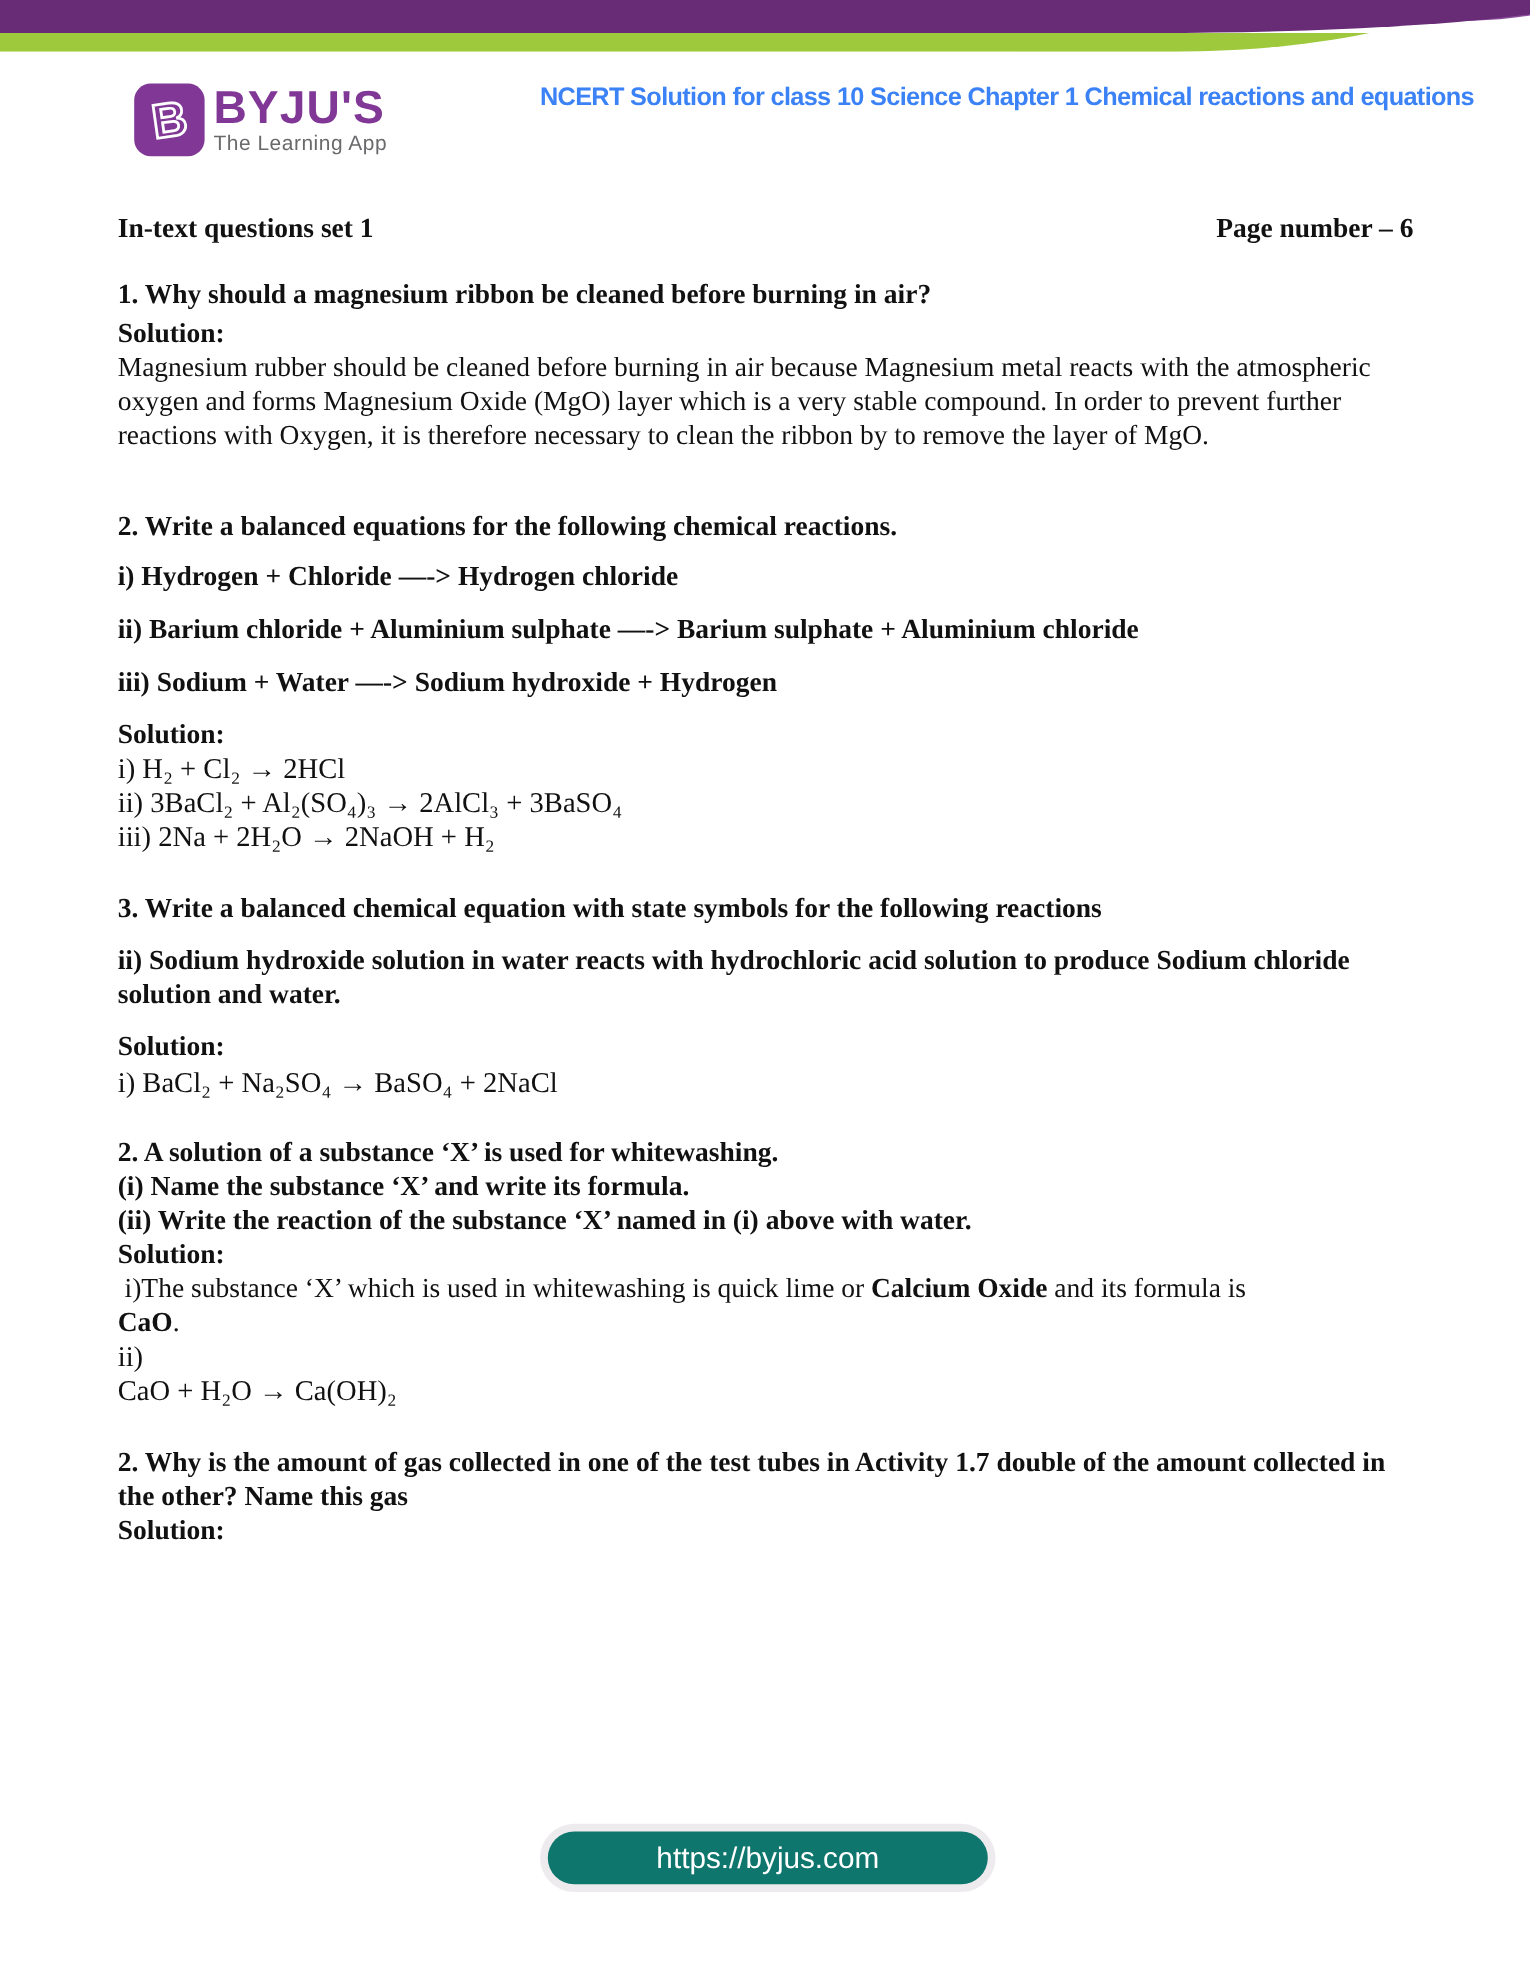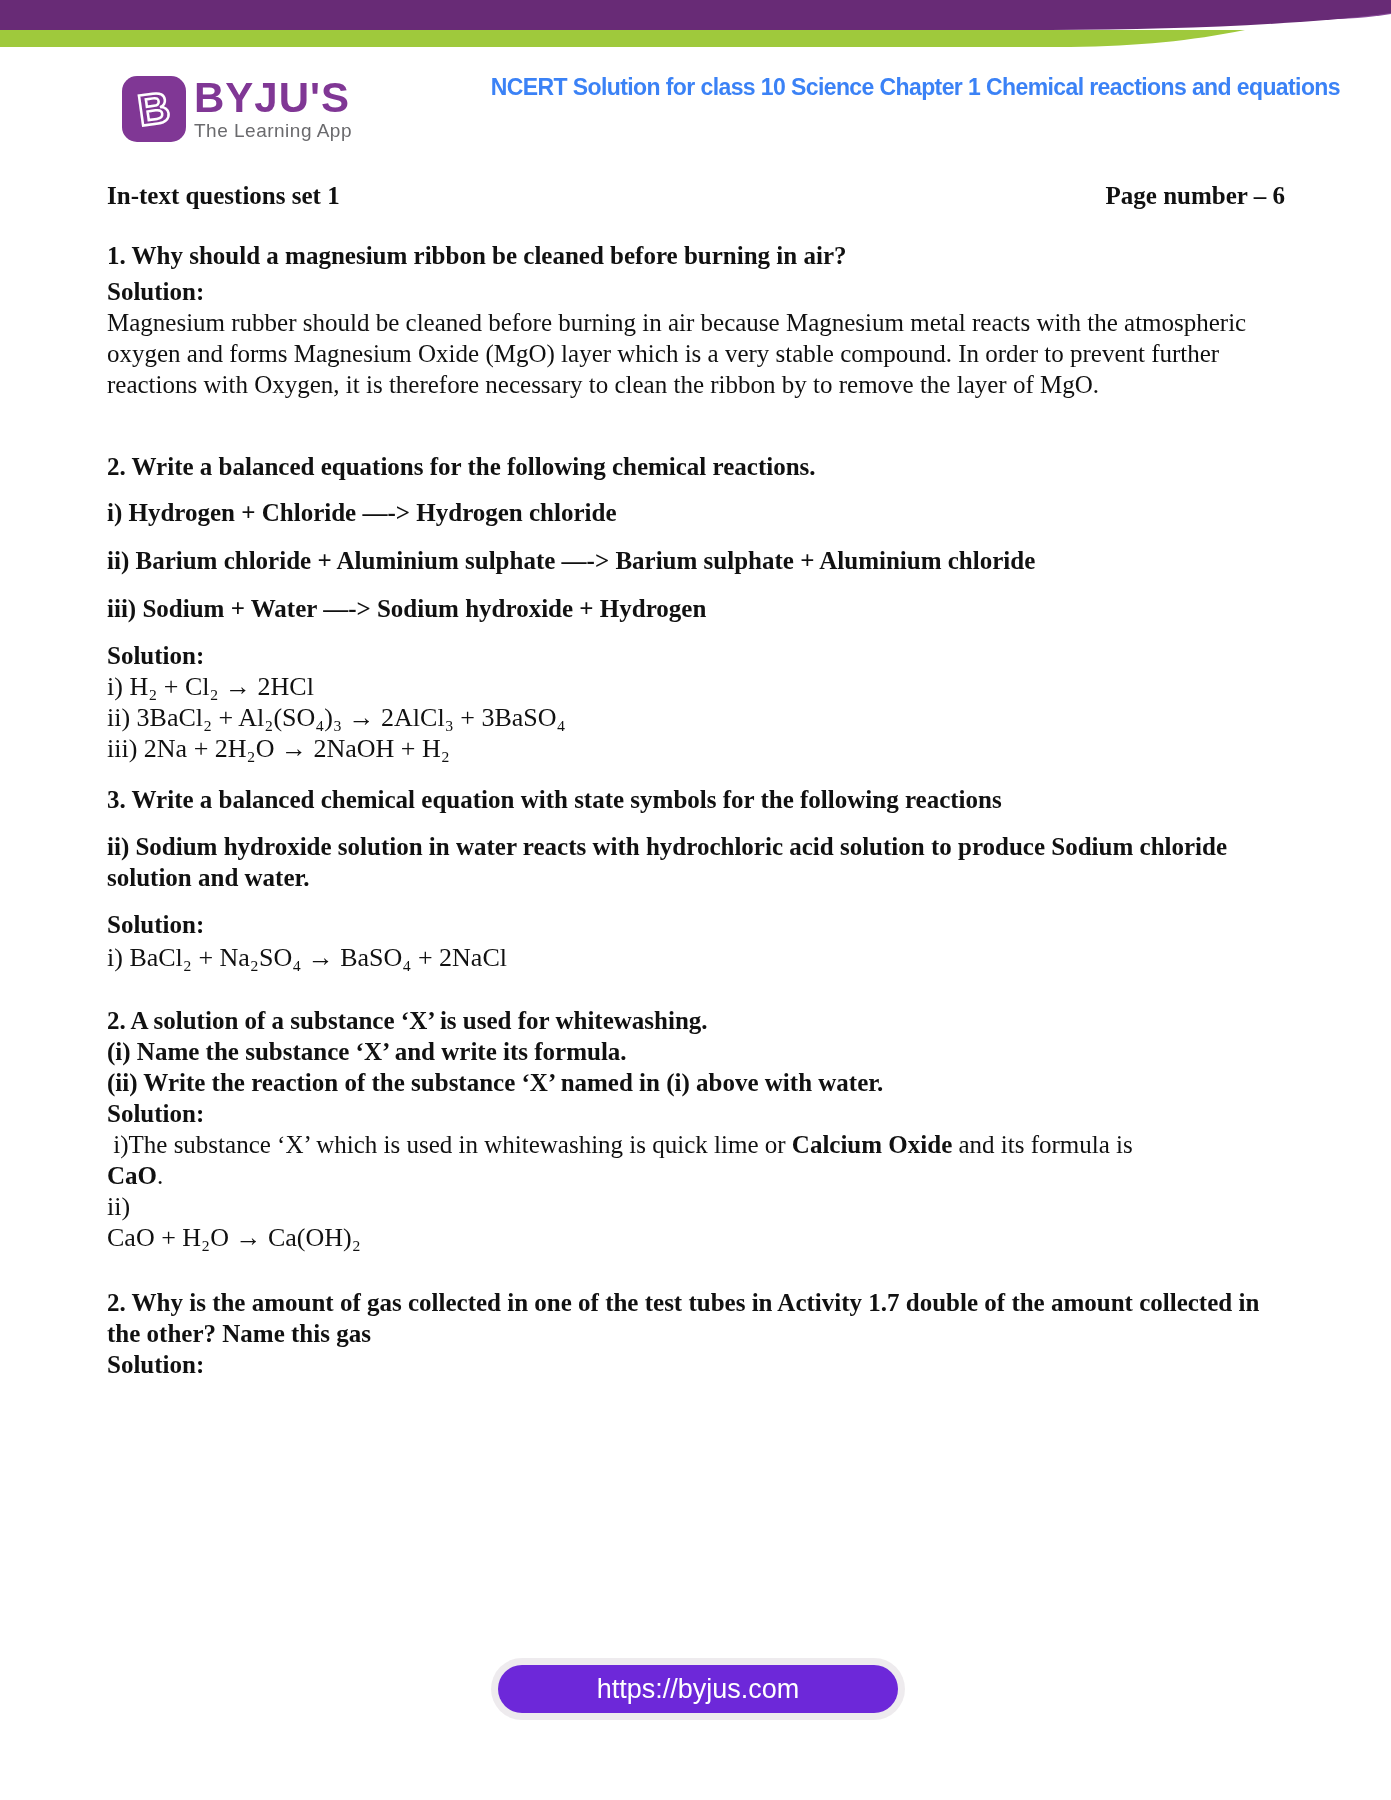--- a/index.html
+++ b/index.html
@@ -27,39 +27,39 @@
     line-height:21px;color:#6a6a6d;letter-spacing:0.5px;margin-top:0px;
   }
   .doc-title{
     position:absolute;right:51px;top:27px;width:900px;text-align:right;
     font-family:"Liberation Sans","DejaVu Sans",sans-serif;font-weight:700;
     font-size:23px;letter-spacing:-0.6px;color:#3b82f6;white-space:nowrap;
   }
   
   .content{padding:0 106px 0 107px;font-size:25px;line-height:31px;}
   .b{font-weight:700;}
-  .h-row{display:flex;justify-content:space-between;margin-top:20px;font-weight:700;}
+  .h-row{display:flex;justify-content:space-between;margin-top:32px;font-weight:700;}
   p{margin:0;}
   .eq{font-size:26px;}
   
   .mt-q1{margin-top:29px;}
   .mt-sol-q1{margin-top:5px;}
   .mt-q2{margin-top:51px;}
   .mt-item-first{margin-top:15px;}
   .mt-item{margin-top:17px;}
   .mt-sol{margin-top:16px;}
-  .mt-q3{margin-top:20px;}
+  .mt-q3{margin-top:35px;}
   .mt-eq{margin-top:2px;}
   .mt-set2{margin-top:65px;}
   .mt-s2q1{margin-top:32px;}
   .mt-s2q2{margin-top:34px;}
   
   .footer-pill{
     position:absolute;left:498px;top:1665px;width:400px;height:48px;
-    background:#6d28d9;border-radius:26px;display:flex;align-items:center;justify-content:center;
+    background:#0f766e;border-radius:26px;display:flex;align-items:center;justify-content:center;
     box-shadow:0 0 0 7px rgba(236,233,236,0.9);
     font-family:"Liberation Sans","DejaVu Sans",sans-serif;font-size:27px;color:#ffffff;
     text-decoration:none;
   }
 </style>
 </head>
 <body>
 
 <div class="page">
 

